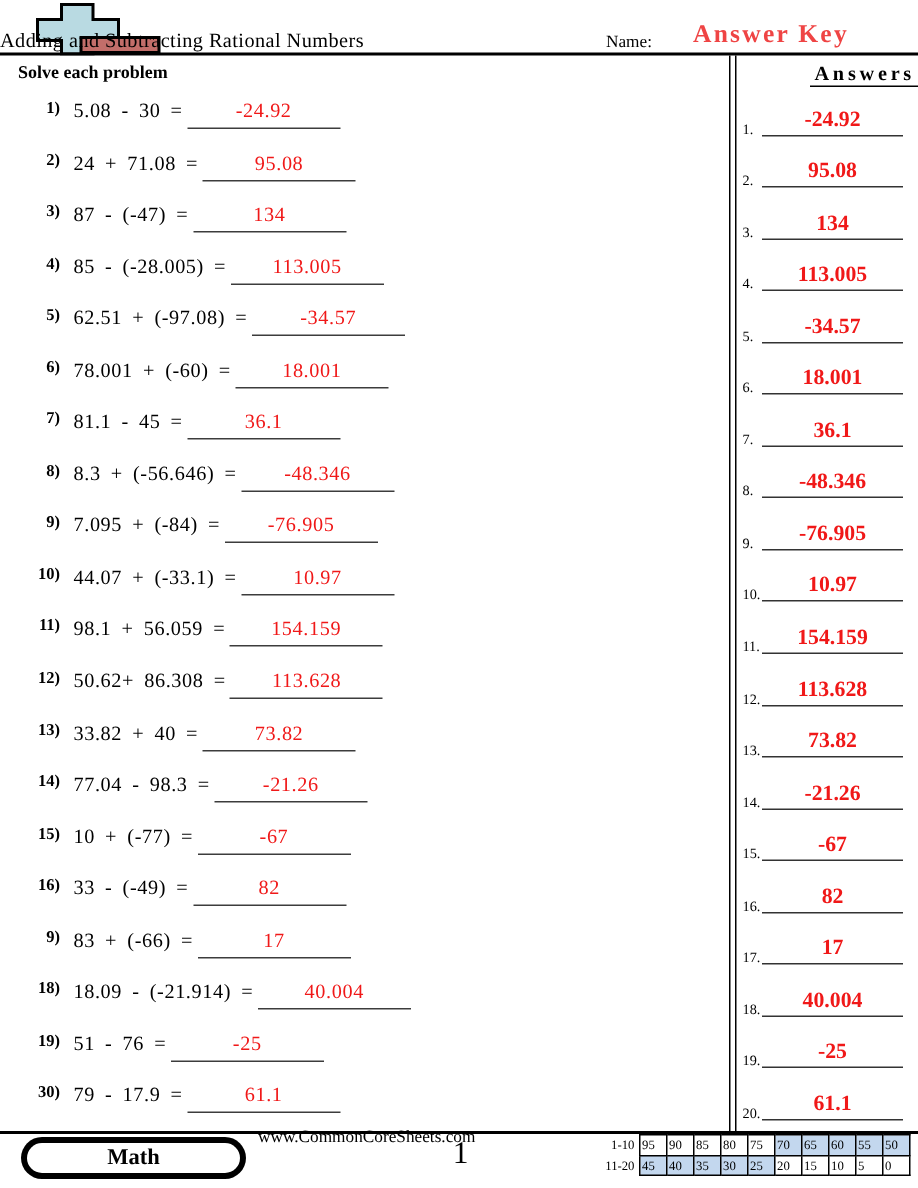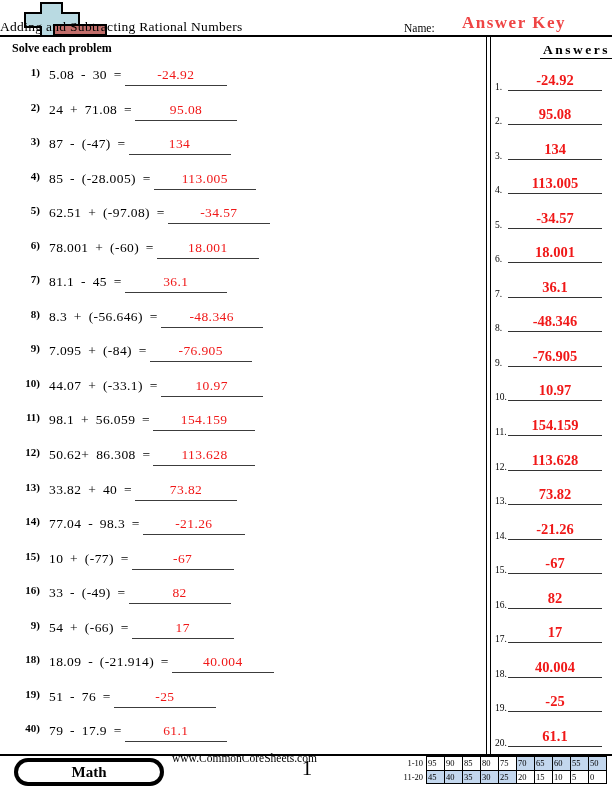--- a/index.html
+++ b/index.html
@@ -80,24 +80,24 @@
     <div class="prow"><span class="pnum">7)</span><span class="expr">81.1 - 45 =</span><span class="aline"><span class="aval">36.1</span></span></div>
     <div class="prow"><span class="pnum">8)</span><span class="expr">8.3 + (-56.646) =</span><span class="aline"><span class="aval">-48.346</span></span></div>
     <div class="prow"><span class="pnum">9)</span><span class="expr">7.095 + (-84) =</span><span class="aline"><span class="aval">-76.905</span></span></div>
     <div class="prow"><span class="pnum">10)</span><span class="expr">44.07 + (-33.1) =</span><span class="aline"><span class="aval">10.97</span></span></div>
     <div class="prow"><span class="pnum">11)</span><span class="expr">98.1 + 56.059 =</span><span class="aline"><span class="aval">154.159</span></span></div>
     <div class="prow"><span class="pnum">12)</span><span class="expr">50.62+ 86.308 =</span><span class="aline"><span class="aval">113.628</span></span></div>
     <div class="prow"><span class="pnum">13)</span><span class="expr">33.82 + 40 =</span><span class="aline"><span class="aval">73.82</span></span></div>
     <div class="prow"><span class="pnum">14)</span><span class="expr">77.04 - 98.3 =</span><span class="aline"><span class="aval">-21.26</span></span></div>
     <div class="prow"><span class="pnum">15)</span><span class="expr">10 + (-77) =</span><span class="aline"><span class="aval">-67</span></span></div>
     <div class="prow"><span class="pnum">16)</span><span class="expr">33 - (-49) =</span><span class="aline"><span class="aval">82</span></span></div>
-    <div class="prow"><span class="pnum">9)</span><span class="expr">54 + (-66) =</span><span class="aline"><span class="aval">17</span></span></div>
+    <div class="prow"><span class="pnum">9)</span><span class="expr">83 + (-66) =</span><span class="aline"><span class="aval">17</span></span></div>
     <div class="prow"><span class="pnum">18)</span><span class="expr">18.09 - (-21.914) =</span><span class="aline"><span class="aval">40.004</span></span></div>
     <div class="prow"><span class="pnum">19)</span><span class="expr">51 - 76 =</span><span class="aline"><span class="aval">-25</span></span></div>
-    <div class="prow"><span class="pnum">40)</span><span class="expr">79 - 17.9 =</span><span class="aline"><span class="aval">61.1</span></span></div>
+    <div class="prow"><span class="pnum">30)</span><span class="expr">79 - 17.9 =</span><span class="aline"><span class="aval">61.1</span></span></div>
   </div>
 
   <div class="vline"></div>
 
   <div class="anscol">
     <div class="ahead"><span>Answers</span></div>
     <div class="acell">
         <span class="anum">1.</span>
         <span class="alinecol"><span class="acval">-24.92</span></span>
       </div>

